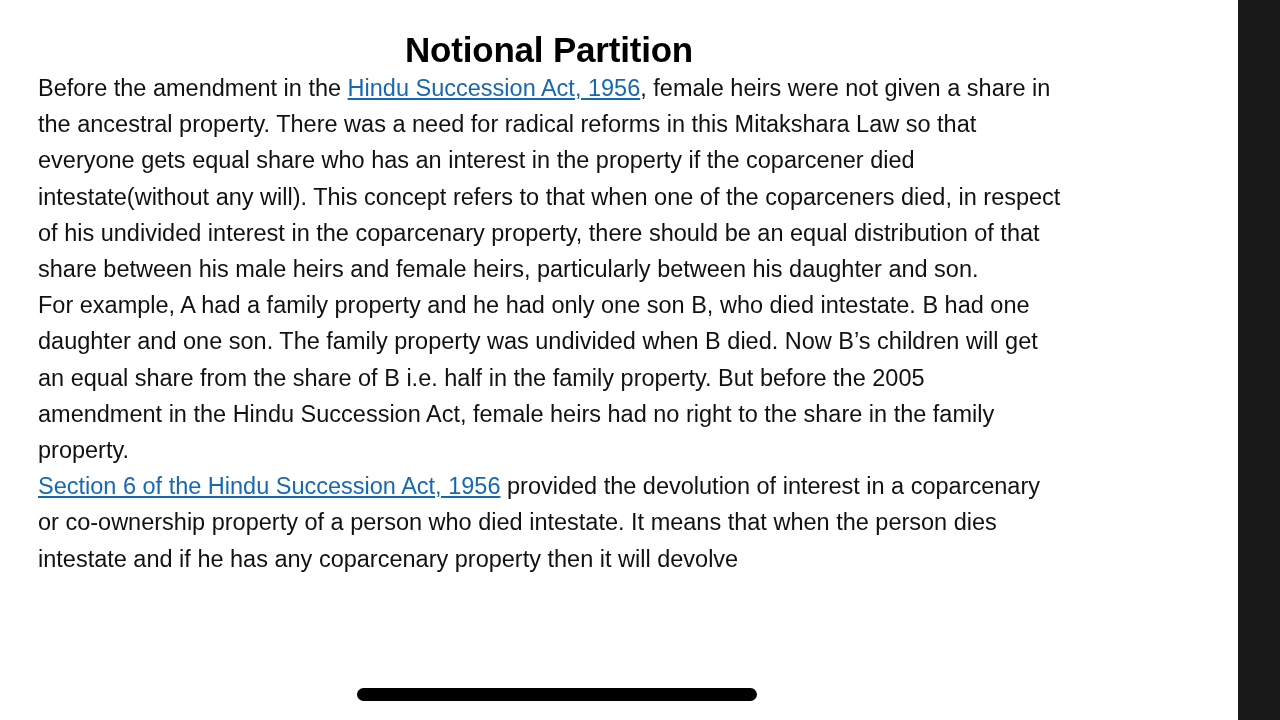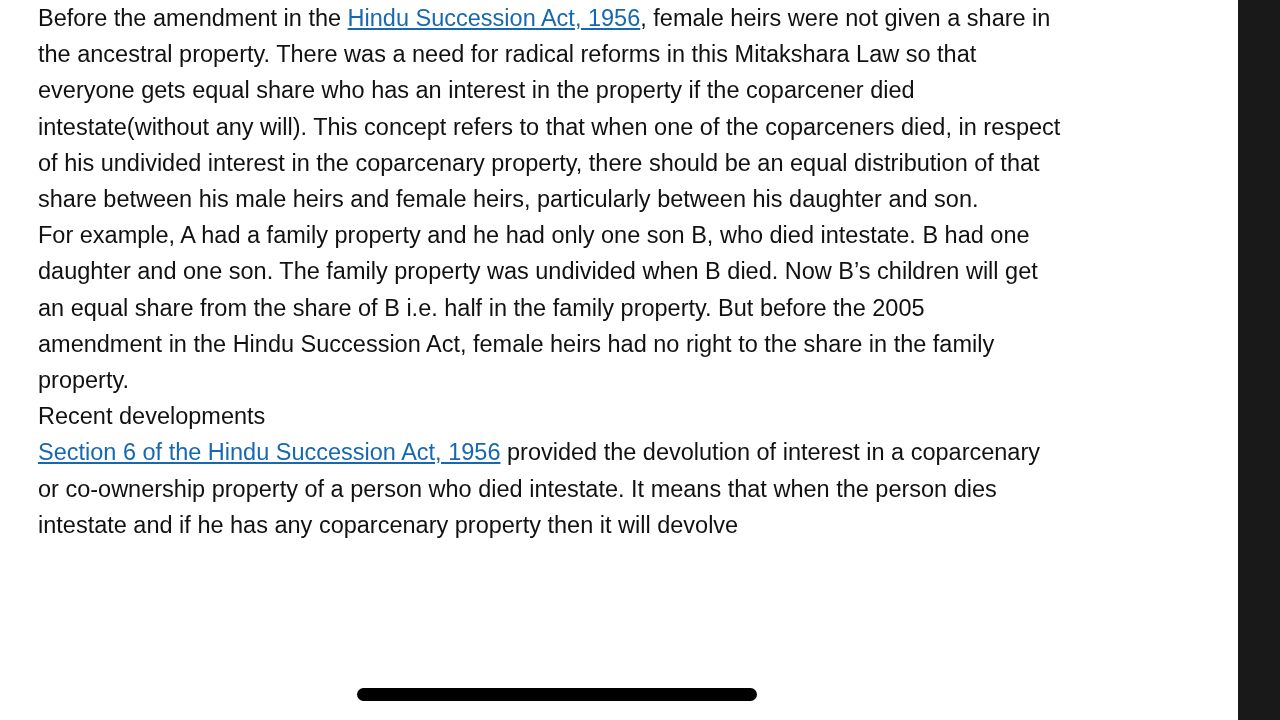--- a/index.html
+++ b/index.html
@@ -89,26 +89,26 @@
     background: #000000;
     border-radius: 7px;
   }
 </style>
 </head>
 <body>
 
 <div class="page">
   <div class="content">
 
+    <h1 class="doc-title">Notional Partition</h1>
 
     <p class="para para-1"><span>Before the amendment in the </span><a class="doclink" href="#">Hindu Succession Act, 1956</a><span>, female heirs were not given a share in the ancestral property. There was a need for radical reforms in this Mitakshara Law so that everyone gets equal share who has an interest in the property if the coparcener died intestate(without any will). This concept refers to that when one of the coparceners died, in respect of his undivided interest in the coparcenary property, there should be an equal distribution of that share between his male heirs and female heirs, particularly between his daughter and son.</span></p>
 
     <p class="para para-2">For example, A had a family property and he had only one son B, who died intestate. B had one daughter and one son. The family property was undivided when B died. Now B’s children will get an equal share from the share of B i.e. half in the family property. But before the 2005 amendment in the Hindu Succession Act, female heirs had no right to the share in the family property.</p>
 
-    <p class="para heading-rd">Recent developments</p>
 
     <p class="para para-3"><a class="doclink" href="#">Section 6 of the Hindu Succession Act, 1956</a><span> provided the devolution of interest in a coparcenary or co-ownership property of a person who died intestate. It means that when the person dies intestate and if he has any coparcenary property then it will devolve</span></p>
 
   </div>
 
   <div class="hbar"></div>
 </div>
 
 <div class="right-gutter"></div>
 

